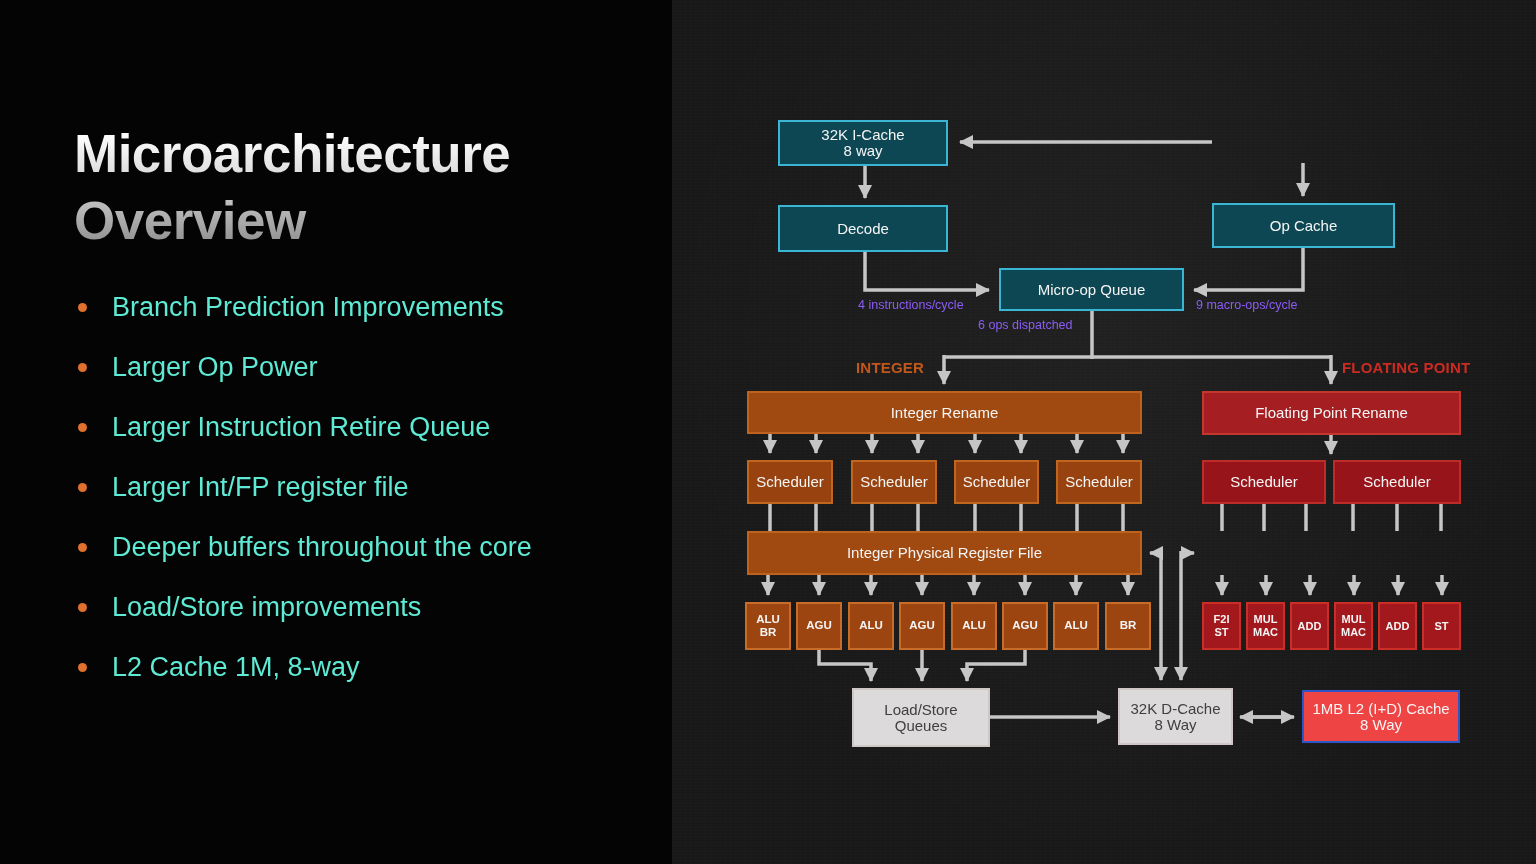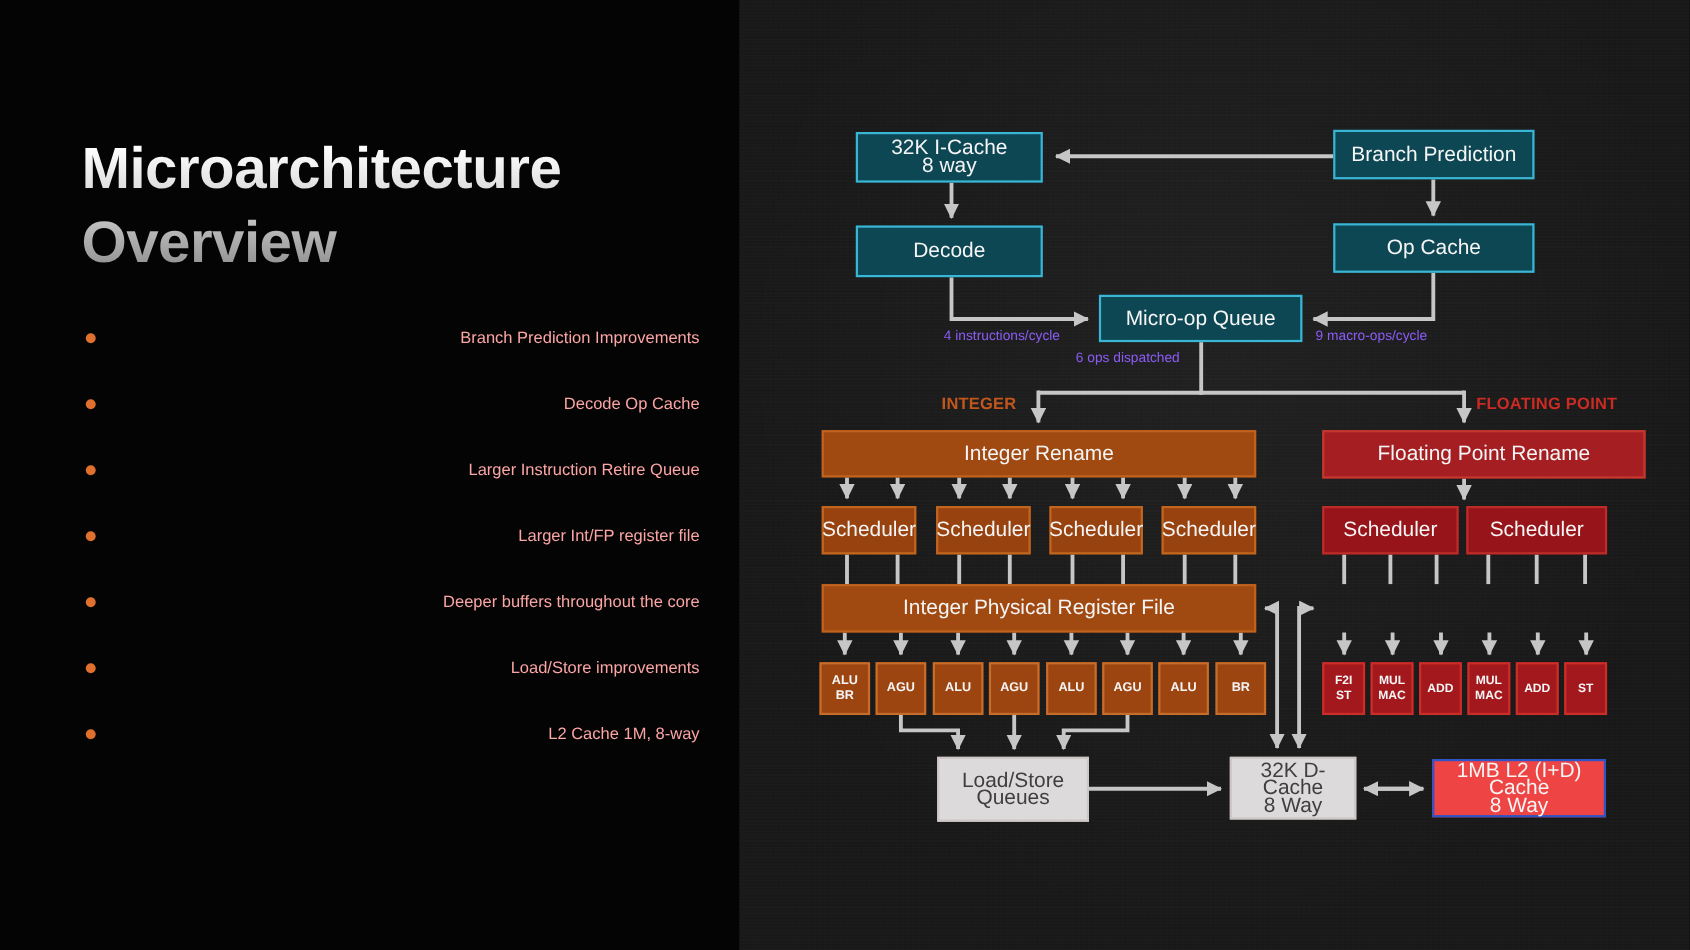--- a/index.html
+++ b/index.html
@@ -7,36 +7,36 @@
        font-family:"Liberation Sans", sans-serif;-webkit-font-smoothing:antialiased;}
 
   
   .left-panel{position:absolute;left:0;top:0;width:672px;height:864px;background:#040404;}
   .slide-title{position:absolute;left:74px;top:84px;width:560px;
      font-size:53px;line-height:67px;font-weight:700;white-space:pre-line;letter-spacing:-.5px;
      background:linear-gradient(180deg,#ffffff 10%,#d8d8d8 45%,#8d8d8d 95%);
      -webkit-background-clip:text;background-clip:text;color:transparent;}
   .bullets{position:absolute;left:76px;top:292px;width:560px;list-style:none;margin:0;padding:0;}
   .bullets li{position:relative;padding-left:36px;margin-bottom:29px;
-     font-size:15px;line-height:31px;color:#fca5a5;text-align:right;}
+     font-size:27px;line-height:31px;color:#5eead4;}
   .bullets li::before{content:"";position:absolute;left:2px;top:11px;width:9px;height:9px;
      border-radius:50%;background:#e0702e;}
 
   
   .right-panel{position:absolute;left:672px;top:0;width:864px;height:864px;background-color:#191919;
      background-image:
        radial-gradient(ellipse at 50% 38%, rgba(255,255,255,0.035), rgba(0,0,0,0) 72%),
        repeating-linear-gradient(0deg, rgba(255,255,255,0.012) 0 1px, rgba(0,0,0,0) 1px 3px),
        repeating-linear-gradient(90deg, rgba(0,0,0,0.05) 0 2px, rgba(0,0,0,0) 2px 5px);}
 
   .diagram{position:absolute;left:0;top:0;width:1536px;height:864px;}
   svg.wires{position:absolute;left:0;top:0;width:1536px;height:864px;pointer-events:none;}
 
   .bx{position:absolute;box-sizing:border-box;display:flex;align-items:center;justify-content:center;
-      text-align:center;white-space:pre-line;color:#f5f5f5;font-size:19px;line-height:16px;
+      text-align:center;white-space:pre-line;color:#f5f5f5;font-size:15px;line-height:16px;
       border:2px solid transparent;}
   .teal{background:#0d4754;border-color:#3ab6d4;}
   .or1 {background:#a04a12;border-color:#bf621e;}
   .or2 {background:#97420f;border-color:#c0661f;}
   .or3 {background:#9c4511;border-color:#c76c29;font-size:11.5px;line-height:13.5px;font-weight:700;}
   .rd1 {background:#a41e22;border-color:#c4372f;}
   .rd2 {background:#97151a;border-color:#bd2c28;}
   .rd3 {background:#a2181d;border-color:#cb2d27;font-size:11px;line-height:13px;font-weight:700;}
   .gry {background:#dcdada;border-color:#cfc6c6;color:#3f3f3f;}
   .blu {background:#ef4444;border-color:#2d55c7;}
@@ -47,21 +47,21 @@
   .zone.fp{color:#cb2b22;}
 </style>
 </head>
 <body>
 
 <div class="left-panel">
   <h1 class="slide-title">Microarchitecture
 Overview</h1>
   <ul class="bullets">
     <li>Branch Prediction Improvements</li>
-    <li>Decode Op Cache</li>
+    <li>Larger Op Power</li>
     <li>Larger Instruction Retire Queue</li>
     <li>Larger Int/FP register file</li>
     <li>Deeper buffers throughout the core</li>
     <li>Load/Store improvements</li>
     <li>L2 Cache 1M, 8-way</li>
   </ul>
 </div>
 
 <div class="right-panel"></div>
 
@@ -142,33 +142,32 @@
 
       <path d="M1161 553 H1150" marker-end="url(#ah)"></path>
       <path d="M1161 551 V680" marker-end="url(#ah)"></path>
       <path d="M1181 553 H1194" marker-end="url(#ah)"></path>
       <path d="M1181 551 V680" marker-end="url(#ah)"></path>
     </g>
   </svg>
 
   <div class="bx teal" style="left:778px;top:120px;width:170px;height:46px">32K I-Cache
 8 way</div>
-  <div class="bx teal" style="left:1212px;top:118px;width:183px;height:45px">Branch Prediction</div>
   <div class="bx teal" style="left:778px;top:205px;width:170px;height:47px">Decode</div>
   <div class="bx teal" style="left:1212px;top:203px;width:183px;height:45px">Op Cache</div>
   <div class="bx teal" style="left:999px;top:268px;width:185px;height:43px">Micro-op Queue</div>
 
   <div class="cap" style="left:858px;top:298px">4 instructions/cycle</div>
   <div class="cap" style="left:1196px;top:298px">9 macro-ops/cycle</div>
   <div class="cap" style="left:978px;top:318px">6 ops dispatched</div>
   <div class="zone int" style="left:856px;top:359px">INTEGER</div>
   <div class="zone fp" style="left:1342px;top:359px">FLOATING POINT</div>
 
   <div class="bx or1" style="left:747px;top:391px;width:395px;height:43px">Integer Rename</div>
-  <div class="bx rd1" style="left:1202px;top:391px;width:294px;height:44px">Floating Point Rename</div>
+  <div class="bx rd1" style="left:1202px;top:391px;width:259px;height:44px">Floating Point Rename</div>
 
   <div class="bx or2" style="left:747px;top:460px;width:86px;height:44px">Scheduler</div>
   <div class="bx or2" style="left:851px;top:460px;width:86px;height:44px">Scheduler</div>
   <div class="bx or2" style="left:954px;top:460px;width:85px;height:44px">Scheduler</div>
   <div class="bx or2" style="left:1056px;top:460px;width:86px;height:44px">Scheduler</div>
   <div class="bx rd2" style="left:1202px;top:460px;width:124px;height:44px">Scheduler</div>
   <div class="bx rd2" style="left:1333px;top:460px;width:128px;height:44px">Scheduler</div>
 
   <div class="bx or1" style="left:747px;top:531px;width:395px;height:44px">Integer Physical Register File</div>
 

